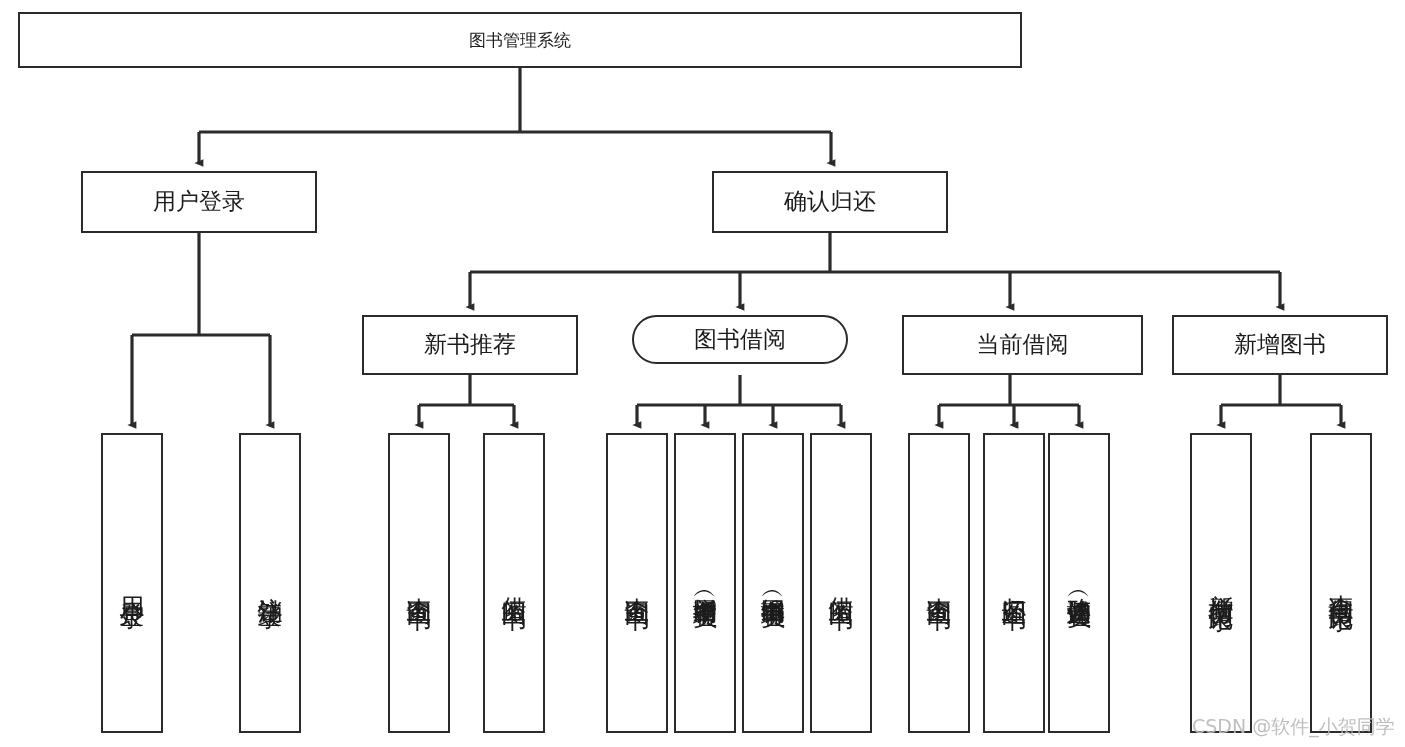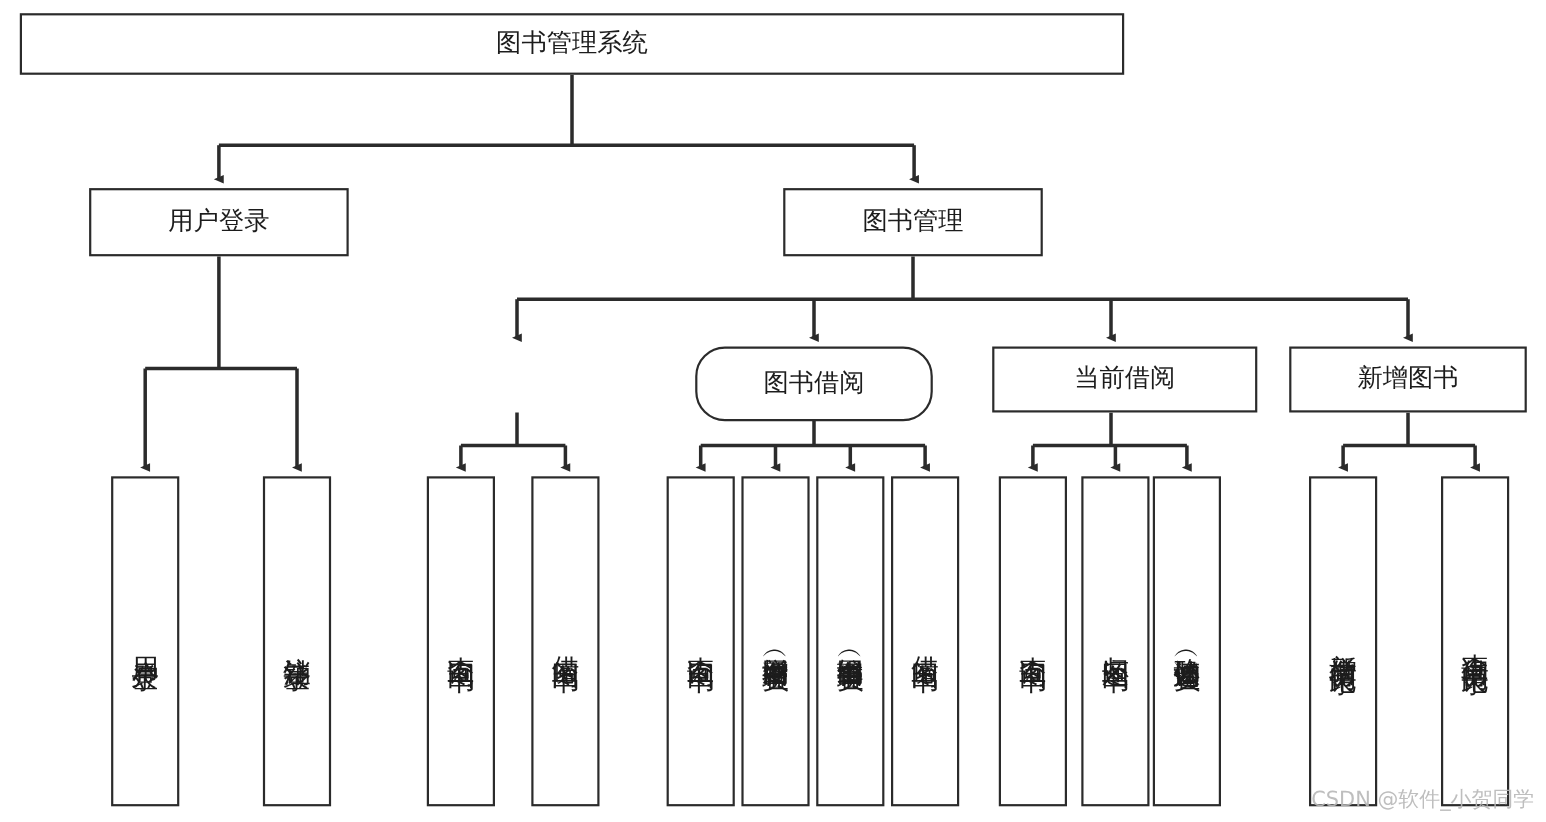--- a/index.html
+++ b/index.html
@@ -37,21 +37,21 @@
   .node-label {
     color: #1c1c1c;
     text-align: center;
     line-height: 1.18;
     white-space: nowrap;
   }
   .node.horiz .node-label {
     font-size: 23px;
   }
   .node.root .node-label {
-    font-size: 23px;
+    font-size: 17px;
   }
   .node.vert {
     align-items: center;
     justify-content: center;
   }
   .node.vert .node-label {
     writing-mode: vertical-rl;
     text-orientation: upright;
     font-size: 25px;
     letter-spacing: 3px;
@@ -126,24 +126,27 @@
   </svg>
 
   <div class="node root horiz" style="left:18px;top:12px;width:1004px;height:56px;">
     <span class="node-label">图书管理系统</span>
   </div>
 
   <div class="node horiz" style="left:81px;top:171px;width:236px;height:62px;">
     <span class="node-label">用户登录</span>
   </div>
   <div class="node horiz" style="left:712px;top:171px;width:236px;height:62px;">
-    <span class="node-label">图书管理</span>
-  </div>
-
-  <div class="node horiz" style="left:632px;top:315px;width:216px;height:68px;border-radius:27px;">
+    <span class="node-label">确认归还</span>
+  </div>
+
+  <div class="node horiz" style="left:362px;top:315px;width:216px;height:60px;">
+    <span class="node-label">新书推荐</span>
+  </div>
+  <div class="node horiz" style="left:632px;top:315px;width:216px;height:49px;border-radius:27px;">
     <span class="node-label">图书借阅</span>
   </div>
   <div class="node horiz" style="left:902px;top:315px;width:241px;height:60px;">
     <span class="node-label">当前借阅</span>
   </div>
   <div class="node horiz" style="left:1172px;top:315px;width:216px;height:60px;">
     <span class="node-label">新增图书</span>
   </div>
 
   <div class="node vert" style="left:101px;top:433px;width:62px;height:300px;">

